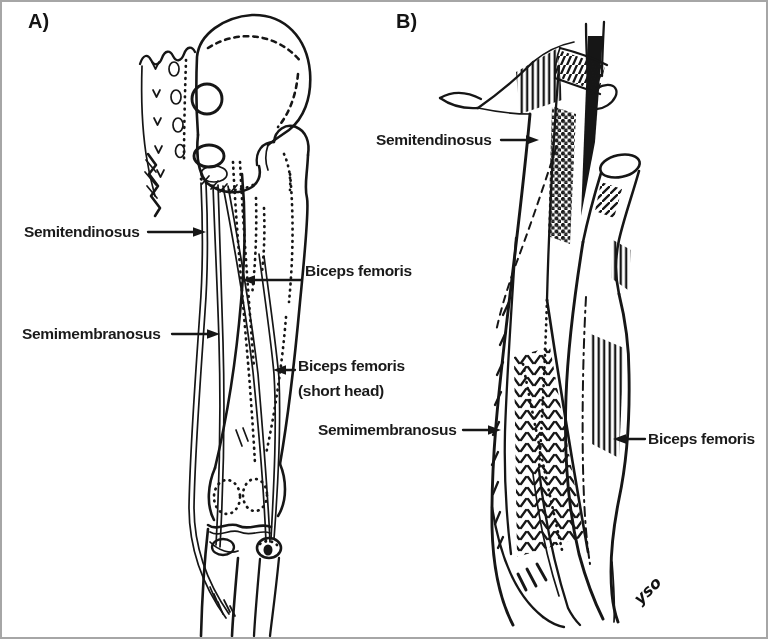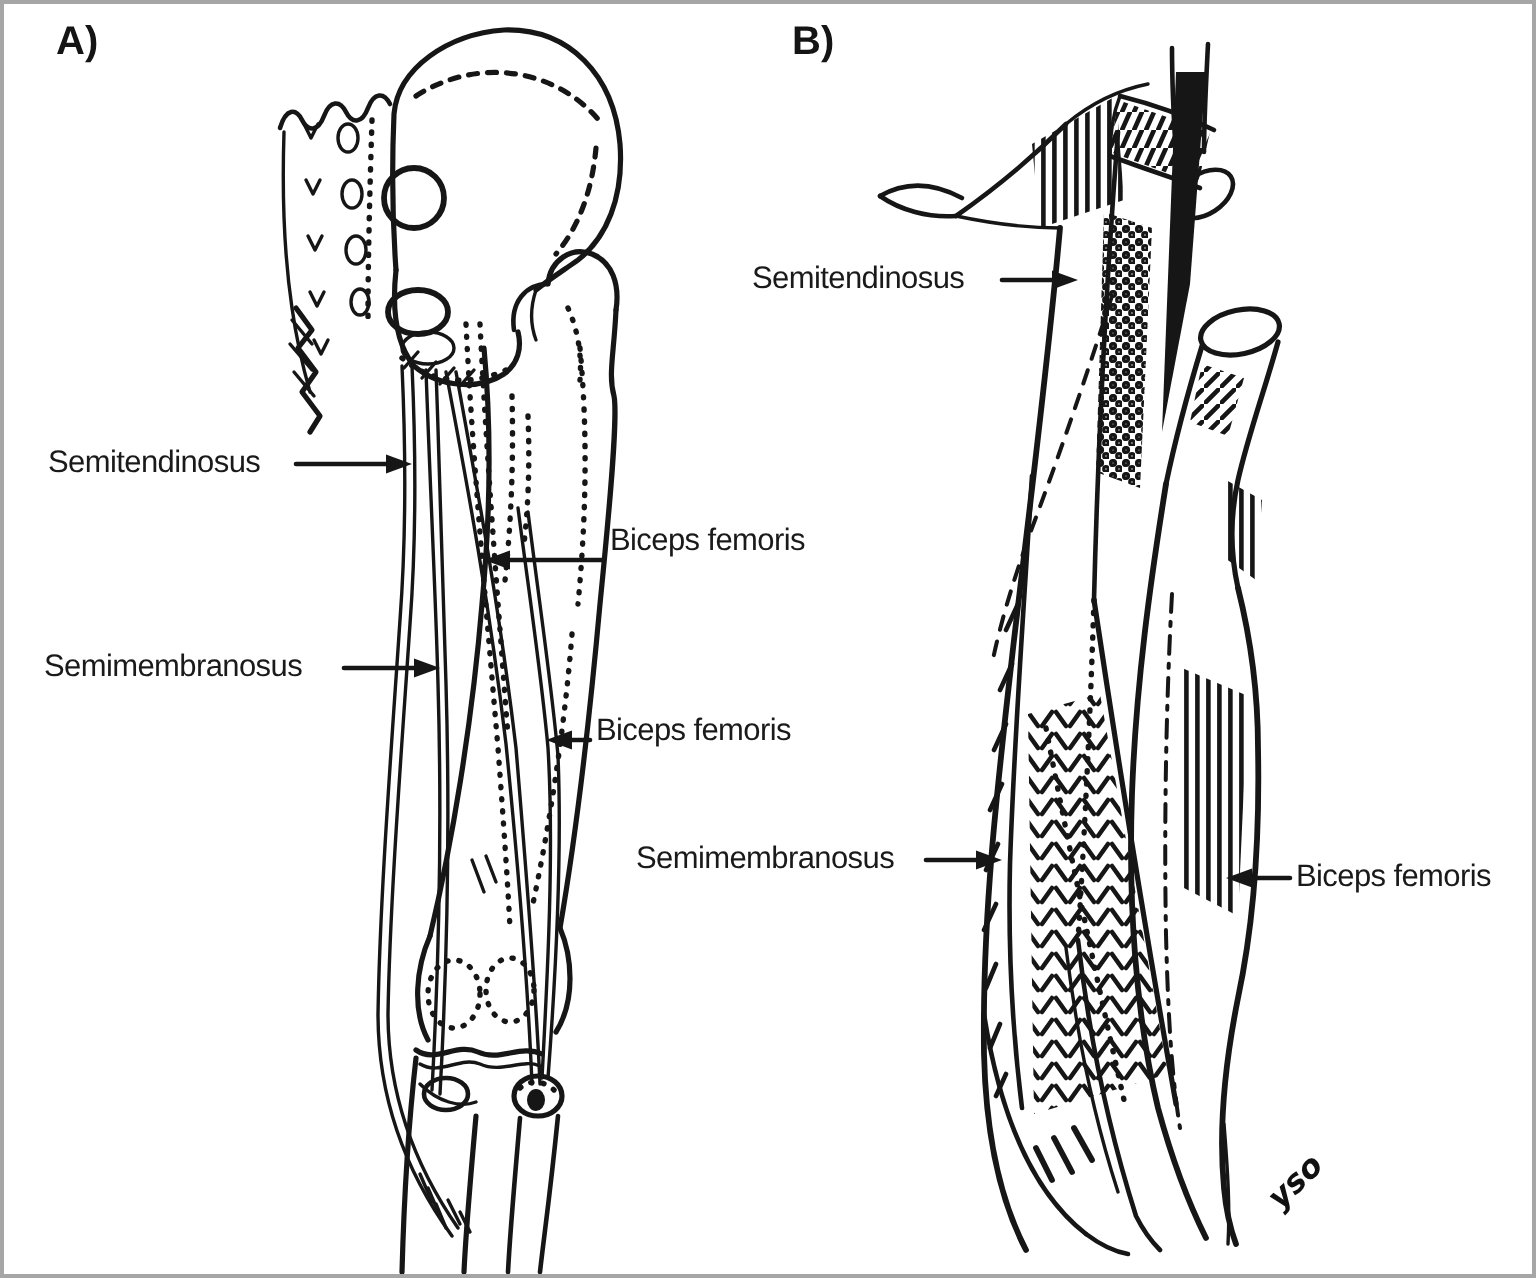--- a/index.html
+++ b/index.html
@@ -17,21 +17,21 @@
   .ink .w16 path,.w16{stroke-width:1.6px;}
   .ink .thin{stroke-width:1.7px;}
   .ink .mid{stroke-width:2.6px;}
   .ink .bold{stroke-width:2.9px;}
   .ink .dash{stroke-dasharray:7 6;stroke-width:2px;}
   .ink .dashdot{stroke-dasharray:9 5 2 5;stroke-width:2px;}
   .ink .crest{stroke-dasharray:4.5 5;stroke-width:2.6px;}
   .ink .stip{stroke-dasharray:0.6 5.5;stroke-width:2.7px;}
   .ink .patch{stroke:none;}
   .ptag{position:absolute;font-weight:800;font-size:20px;color:#141414;letter-spacing:0;}
-  .lbl{position:absolute;font-weight:400;font-size:15.5px;line-height:18px;
+  .lbl{position:absolute;font-weight:700;font-size:15.5px;line-height:18px;
        letter-spacing:-0.3px;color:#1a1a1a;white-space:nowrap;}
   .lbl2{line-height:25px;}
   .sig{position:absolute;left:630px;top:579px;font-family:"DejaVu Sans",sans-serif;
        font-style:italic;font-weight:700;font-size:16px;color:#111;
        transform:rotate(-44deg);}
 </style>
 </head>
 <body>
 
 <div class="frame">
@@ -235,20 +235,21 @@
   <div class="lbl" style="left:22px;top:221px;">Semitendinosus</div>
 
   <div class="lbl lbl2" style="left:303px;top:256px;">
     <div>Biceps femoris</div>
   </div>
 
   <div class="lbl" style="left:20px;top:323px;">Semimembranosus</div>
 
   <div class="lbl lbl2" style="left:296px;top:351px;">
     <div>Biceps femoris</div>
+    <div>(short head)</div>
   </div>
 
   <div class="lbl" style="left:374px;top:129px;">Semitendinosus</div>
 
   <div class="lbl" style="left:316px;top:419px;">Semimembranosus</div>
 
   <div class="lbl" style="left:646px;top:428px;">Biceps femoris</div>
 
   <div class="sig">yso</div>
 </div>

